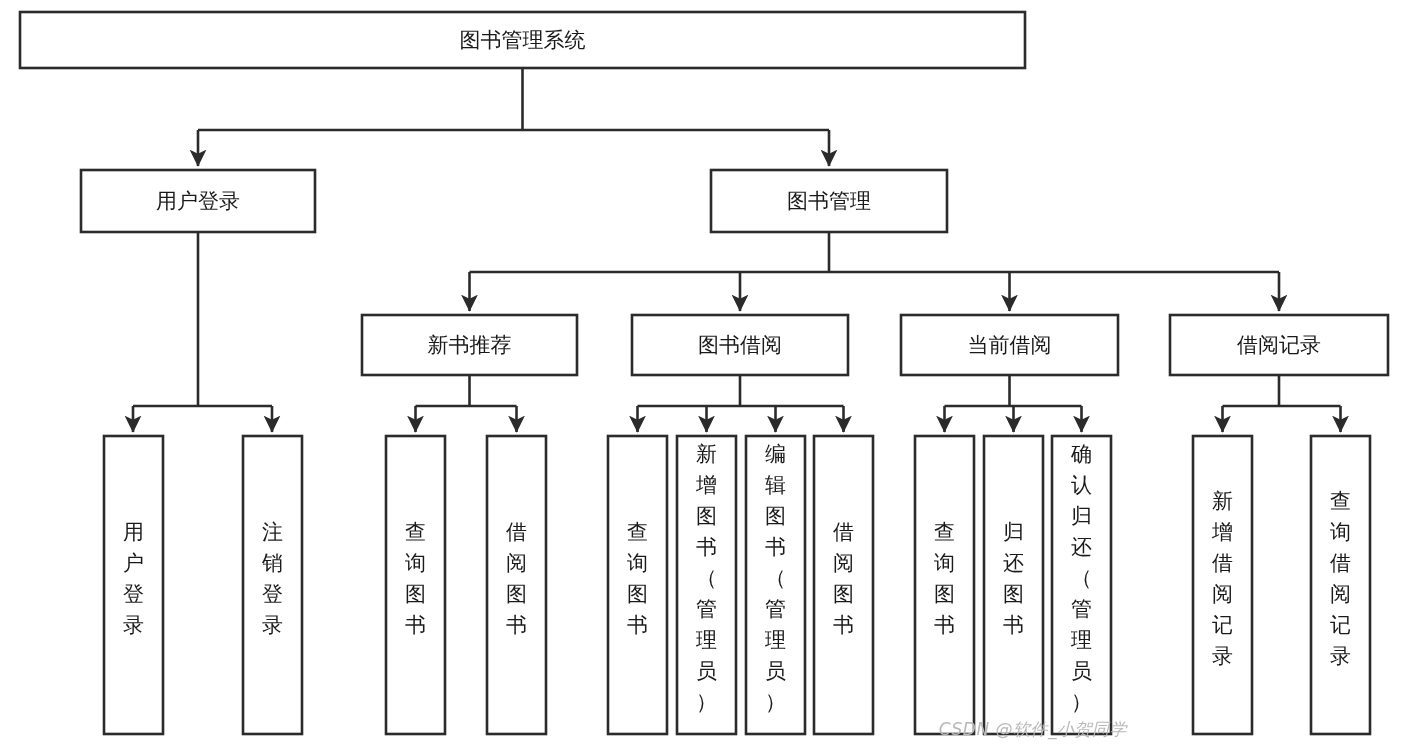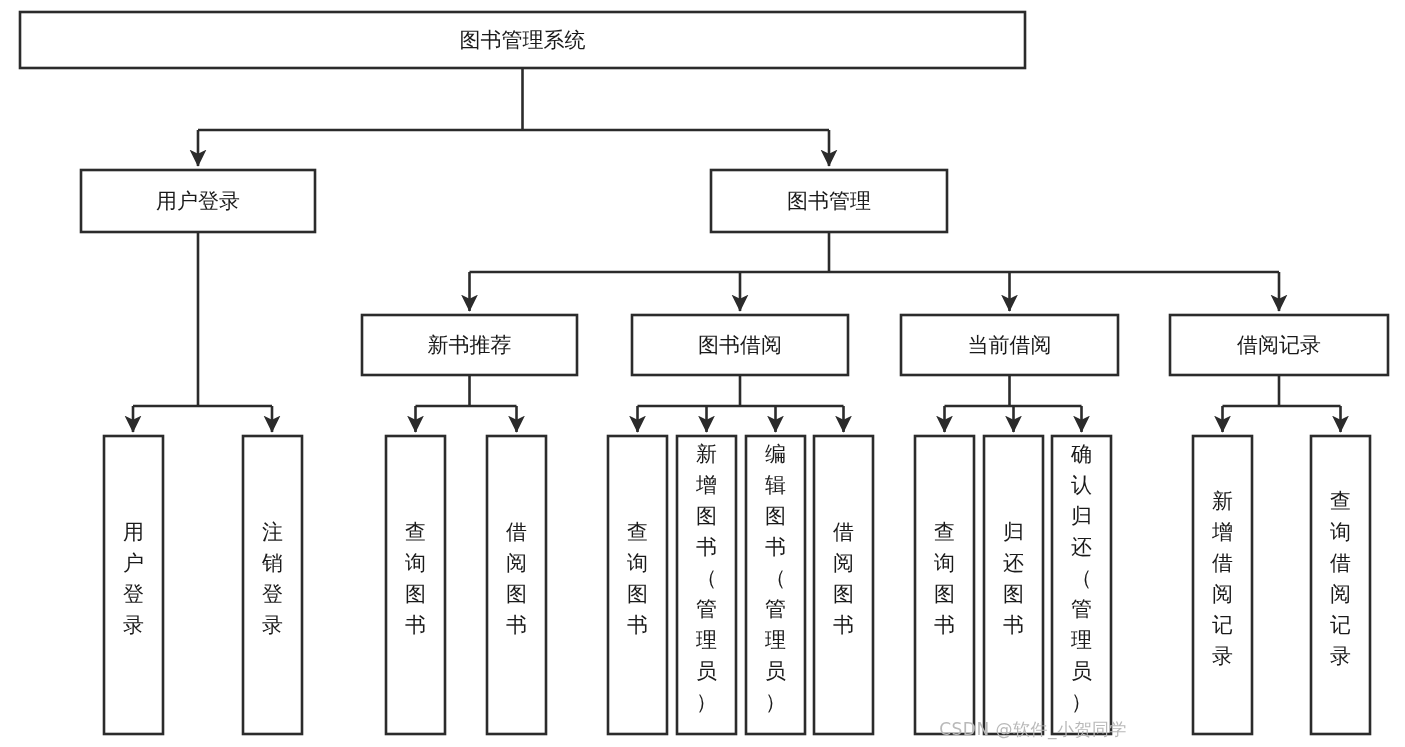--- a/index.html
+++ b/index.html
@@ -57,20 +57,21 @@
   .watermark {
     position: absolute;
     right: 12px;
     bottom: 6px;
     font-family: "DejaVu Sans", "Liberation Sans", sans-serif;
     font-size: 17px;
     color: #b9b9b9;
     white-space: nowrap;
     letter-spacing: 0.5px;
     pointer-events: none;
+    font-style: italic;
   }
 </style>
 </head>
 <body>
 
 <div id="diagram-root">
 
   <svg class="flow" viewBox="0 0 1405 747">
     <defs>
       <marker id="arrow" viewBox="0 0 12 12" refX="10.5" refY="6" markerWidth="7.2" markerHeight="7.2" orient="auto-start-reverse">

